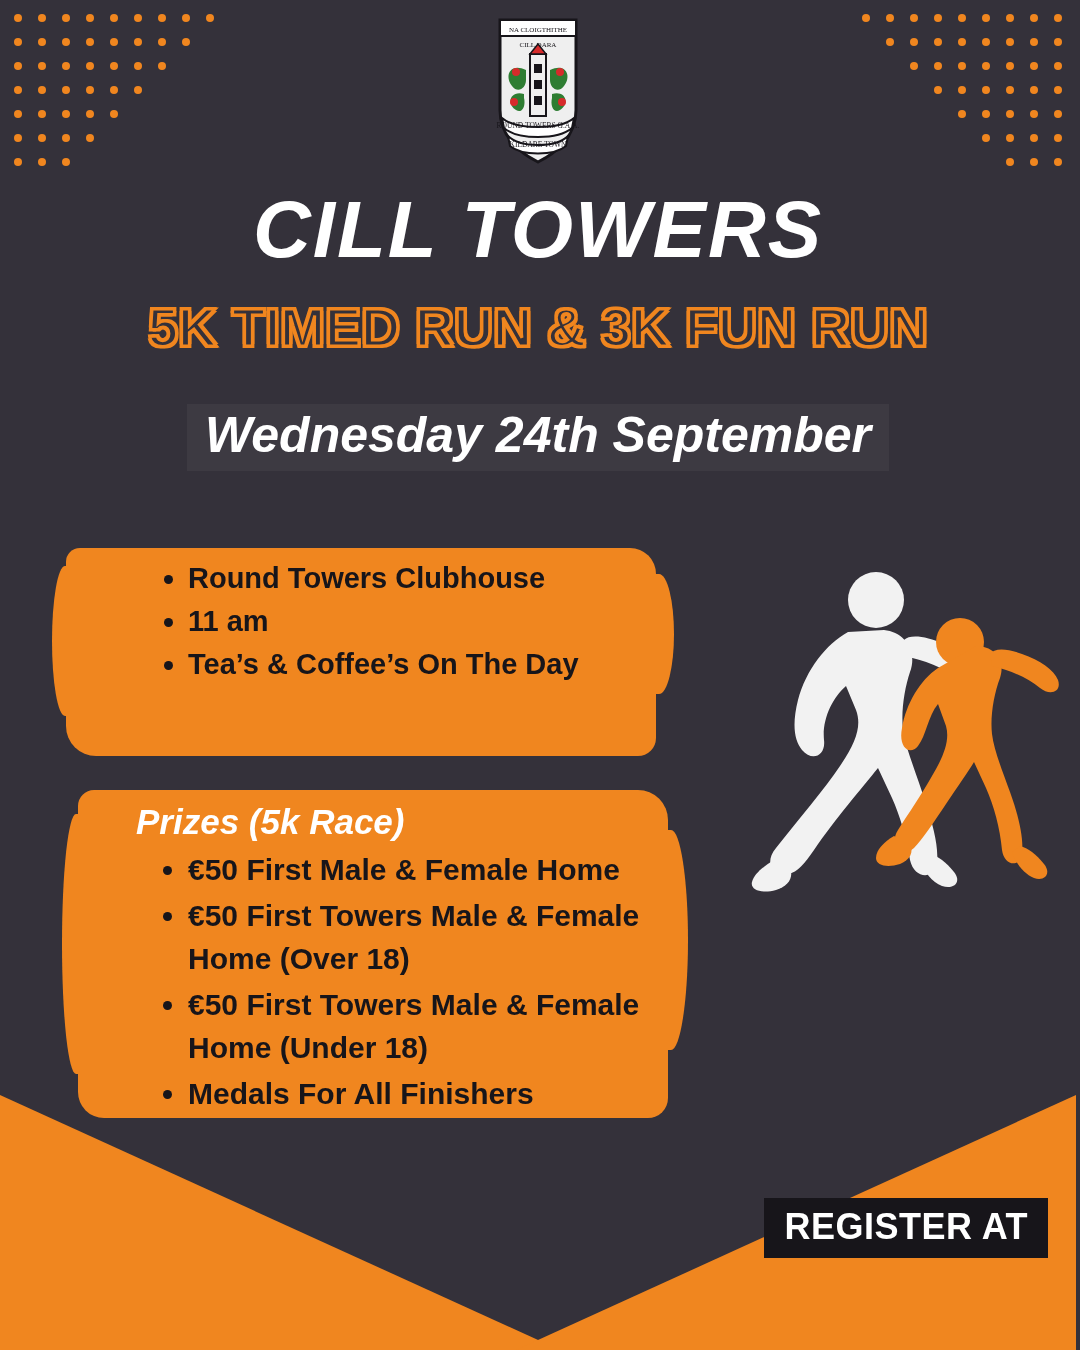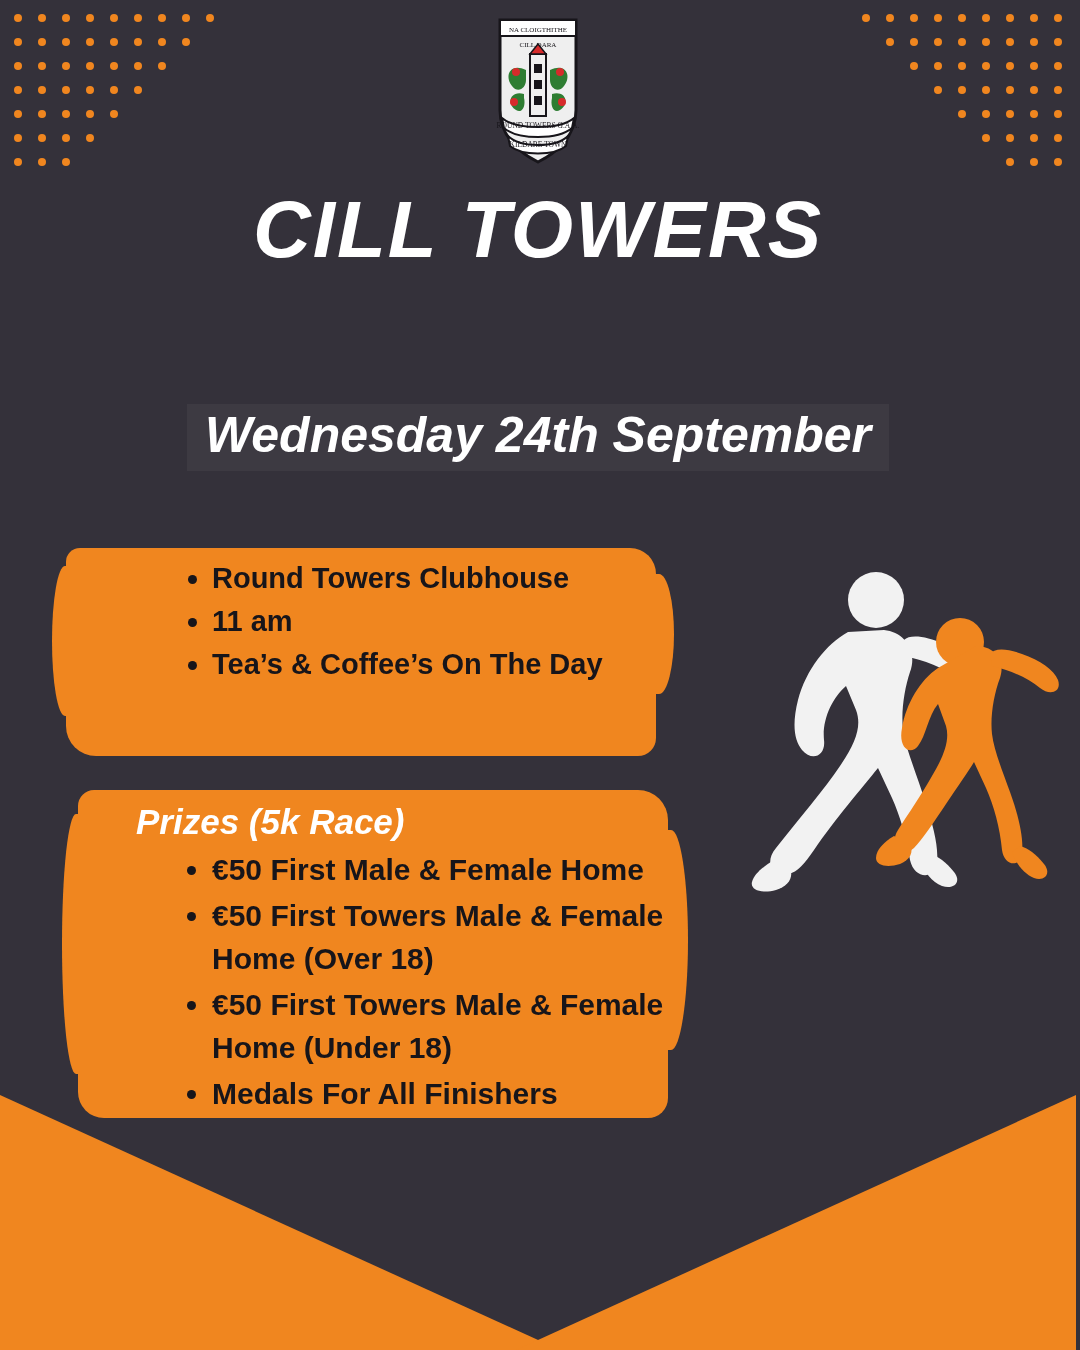--- a/index.html
+++ b/index.html
@@ -148,21 +148,21 @@
   .block-text { position: absolute; z-index: 5; }
   .block-head {
     font-size: 35px;
     font-weight: bold;
     font-style: italic;
     color: #ffffff;
     margin-bottom: 6px;
   }
   .block-list {
     list-style: disc;
-    margin-left: 76px;
+    margin-left: 52px;
     color: #17151a;
     font-size: 29px;
     font-weight: bold;
     line-height: 1.42;
   }
   .block-list li { margin-bottom: 2px; }
 
   .venue-text { left: 136px; top: 558px; width: 560px; }
   .prizes-text { left: 136px; top: 802px; width: 580px; }
   .prizes-text .block-list { font-size: 30px; line-height: 1.45; }
@@ -320,20 +320,21 @@
       <circle cx="28" cy="88" r="4" fill="#d62b2b"></circle>
       <circle cx="76" cy="88" r="4" fill="#d62b2b"></circle>
       <path d="M16 104 C30 116 74 116 88 104 L86 114 C72 126 32 126 18 114 Z" fill="#ffffff" stroke="#17151a" stroke-width="2"></path>
       <text x="52" y="114" font-size="7.5" text-anchor="middle" fill="#17151a" font-family="'Liberation Serif',serif">ROUND TOWERS G.A.A.</text>
       <path d="M22 122 C34 134 70 134 82 122 L80 132 C68 142 36 142 24 132 Z" fill="#ffffff" stroke="#17151a" stroke-width="2"></path>
       <text x="52" y="133" font-size="7.5" text-anchor="middle" fill="#17151a" font-family="'Liberation Serif',serif">KILDARE TOWN</text>
     </svg>
   </div>
 
   <div class="title-main">CILL TOWERS</div>
+  <div class="title-sub">5K TIMED RUN &amp; 3K FUN RUN</div>
   <div class="title-date-wrap">
     <span class="title-date">Wednesday 24th September</span>
   </div>
 
   <div class="runners">
     <svg viewBox="0 0 340 400" width="340" height="400">
       <g fill="#f2f2f2">
         <circle cx="148" cy="40" r="28"></circle>
         <path d="M120 72 C98 84 78 110 70 140 C64 164 66 180 74 190 C84 202 98 196 96 180
                  C94 160 104 138 118 126 L128 150 C134 166 128 182 112 206
@@ -382,14 +383,15 @@
       <li>€50 First Male &amp; Female Home</li>
       <li>€50 First Towers Male &amp; Female Home (Over 18)</li>
       <li>€50 First Towers Male &amp; Female Home (Under 18)</li>
       <li>Medals For All Finishers</li>
     </ul>
   </div>
 
   <div class="chev-left"></div>
   <div class="chev-right"></div>
 
+  <div class="register-box">REGISTER AT</div>
 
 </div>
 
 </body></html>

